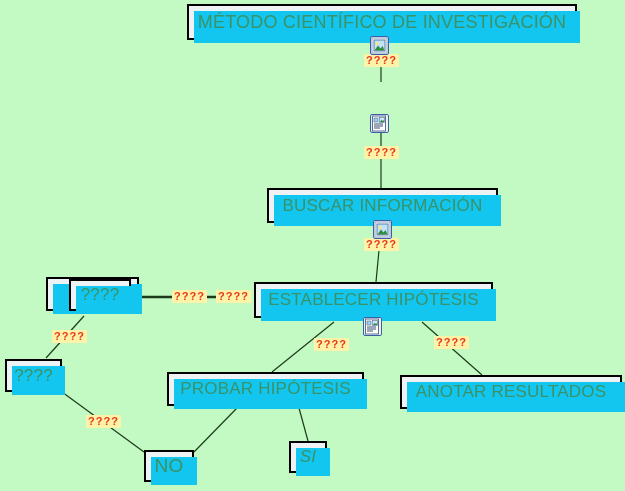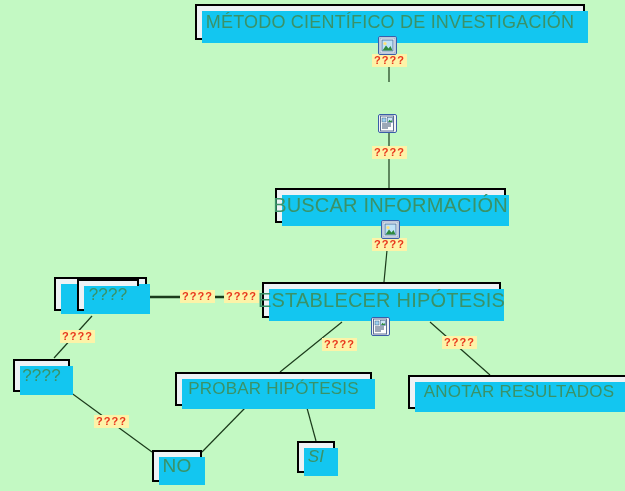--- a/index.html
+++ b/index.html
@@ -9,21 +9,21 @@
   body {
     width: 625px;
     height: 491px;
     background: #c3f9c3;
     font-family: "Liberation Sans", sans-serif;
     overflow: hidden;
     position: relative;
   }
   #canvas {
     position: absolute;
-    left: 12px; top: 0;
+    left: 4px; top: 0;
     width: 550px;
     height: 491px;
   }
   #edges {
     position: absolute;
     left: 0; top: 0;
     width: 625px;
     height: 491px;
     pointer-events: none;
   }
@@ -94,24 +94,24 @@
       <line x1="80" y1="316" x2="42" y2="358" stroke="#1b3b1b" stroke-width="1.2"></line>
       <line x1="58" y1="392" x2="140" y2="452" stroke="#1b3b1b" stroke-width="1.2"></line>
       <line x1="330" y1="322" x2="268" y2="372" stroke="#1b3b1b" stroke-width="1.2"></line>
       <line x1="418" y1="322" x2="478" y2="375" stroke="#1b3b1b" stroke-width="1.2"></line>
       <line x1="233" y1="408" x2="190" y2="452" stroke="#1b3b1b" stroke-width="1.2"></line>
       <line x1="295" y1="408" x2="304" y2="441" stroke="#1b3b1b" stroke-width="1.2"></line>
     </svg>
 <div class="node" style="left: 183px; top: 4px; width: 390px; height: 36px; font-size: 18px; z-index: 5;">
       <span>MÉTODO CIENTÍFICO DE INVESTIGACIÓN</span>
     </div>
-    <div class="node" style="left: 263px; top: 188px; width: 231px; height: 35px; font-size: 20px; z-index: 5;">
+    <div class="node" style="left: 263px; top: 188px; width: 231px; height: 35px; font-size: 17px; z-index: 5;">
       <span>BUSCAR INFORMACIÓN</span>
     </div>
-    <div class="node" style="left: 250px; top: 282px; width: 239px; height: 36px; font-size: 20px; z-index: 5;">
+    <div class="node" style="left: 250px; top: 282px; width: 239px; height: 36px; font-size: 17px; z-index: 5;">
       <span>ESTABLECER HIPÓTESIS</span>
     </div>
     <div class="node" style="left: 42px; top: 277px; width: 93px; height: 34px; font-size: 17px; z-index: 5;">
       <span>R</span>
     </div>
     <div class="node" style="left: 65px; top: 279px; width: 62px; height: 32px; font-size: 17px; z-index: 7;">
       <span>????</span>
     </div>
     <div class="node" style="left: 1px; top: 359px; width: 57px; height: 33px; font-size: 17px; z-index: 5;">
       <span>????</span>

